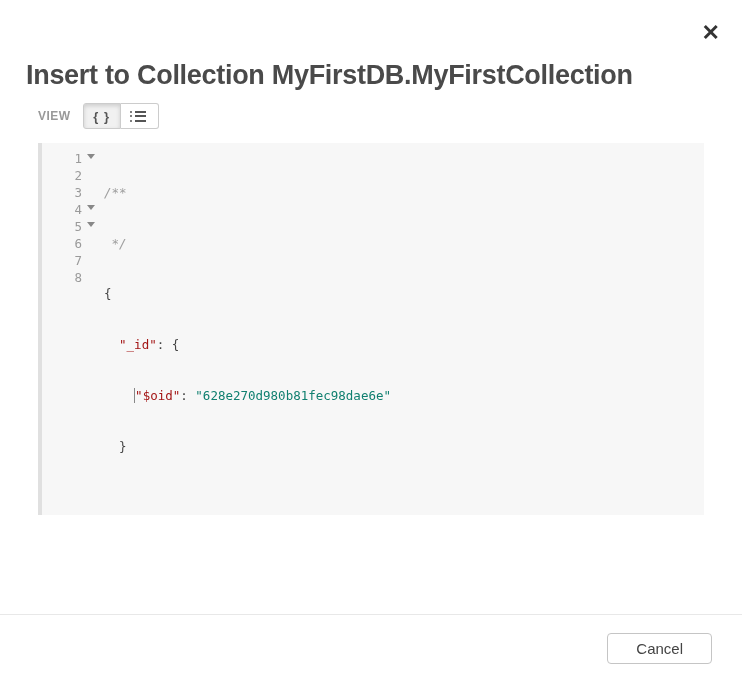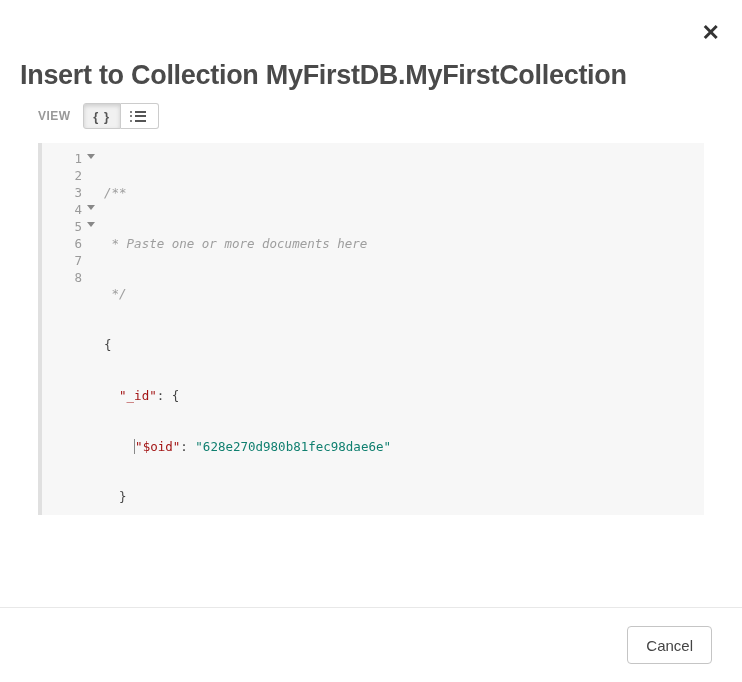--- a/index.html
+++ b/index.html
@@ -14,21 +14,21 @@
       position: absolute;
       top: 22px;
       right: 22px;
       font-size: 22px;
       color: #333;
       font-weight: bold;
       cursor: pointer;
       line-height: 1;
     }
     .header {
-      padding: 60px 38px 0 20px;
+      padding: 60px 38px 0 26px;
     }
     .title {
       font-size: 27px;
       font-weight: 600;
       color: #4a4a4a;
       letter-spacing: -0.3px;
     }
     .view-row {
       display: flex;
       align-items: center;
@@ -125,22 +125,22 @@
       bottom: 0;
       left: 0;
       right: 0;
       border-top: 1px solid #e8e8e8;
       padding: 18px 30px 18px 18px;
       display: flex;
       justify-content: flex-end;
       gap: 12px;
     }
     .btn {
-      height: 38px;
-      padding: 0 18px;
+      height: 31px;
+      padding: 0 28px;
       border-radius: 4px;
       font-size: 15px;
       cursor: pointer;
       display: flex;
       align-items: center;
       justify-content: center;
     }
     .btn-cancel {
       background: #fff;
       border: 1px solid #c5c5c5;
@@ -205,21 +205,20 @@
     <div class="gutter-row"><span class="num">2</span></div>
     <div class="gutter-row"><span class="num">3</span></div>
     <div class="gutter-row"><span class="num">4</span><span class="fold"></span></div>
     <div class="gutter-row"><span class="num">5</span><span class="fold"></span></div>
     <div class="gutter-row"><span class="num">6</span></div>
     <div class="gutter-row"><span class="num">7</span></div>
     <div class="gutter-row"><span class="num">8</span></div>
   </div>
   <div class="code">
     <div class="code-line"><span class="tok-comment">/**</span></div>
-    <div class="code-line"><span class="tok-comment"> * Paste one or more documents here</span></div>
     <div class="code-line"><span class="tok-comment"> */</span></div>
     <div class="code-line"><span class="tok-punct">{</span></div>
     <div class="code-line"><span class="tok-punct">  </span><span class="tok-key">"_id"</span><span class="tok-punct">: {</span></div>
     <div class="code-line"><span class="tok-punct">    </span><span class="cursor-mark"></span><span class="tok-key">"$oid"</span><span class="tok-punct">: </span><span class="tok-string">"628e270d980b81fec98dae6e"</span></div>
     <div class="code-line"><span class="tok-punct">  }</span></div>
     
   </div>
 </div>
 
 <div class="footer">

